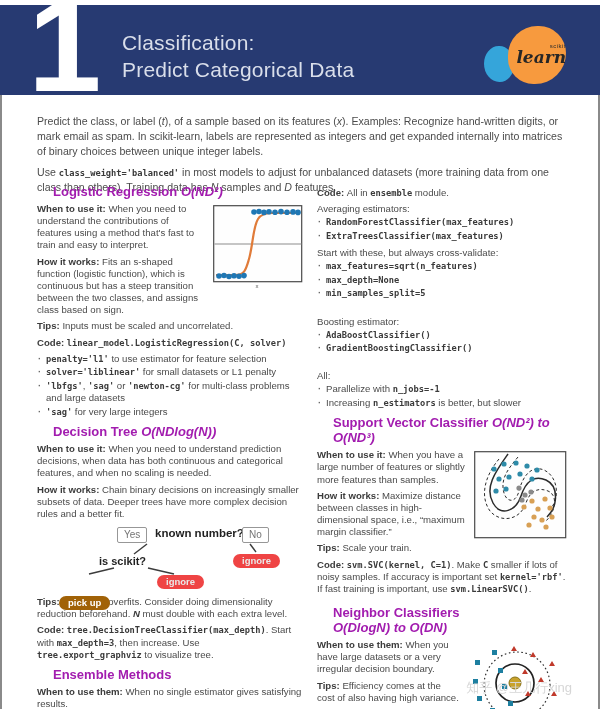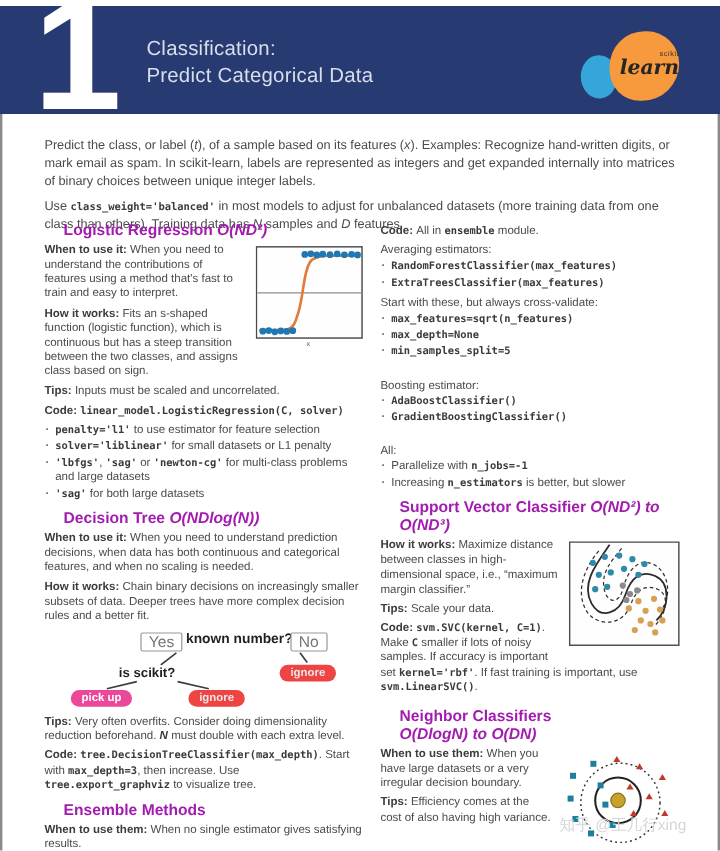--- a/index.html
+++ b/index.html
@@ -6,21 +6,21 @@
   .page{position:relative;width:600px;height:709px;background:#fff;overflow:hidden;
         font-family:"Liberation Sans",sans-serif;color:#4b4b4b;}
   
   .edge{position:absolute;top:95px;bottom:0;width:2px;background:#8a8a8a;}
   .edge-l{left:0;} .edge-r{right:0;}
   
   .banner{position:absolute;left:0;right:0;top:5px;height:90px;background:#273a72;}
   .bignum{position:absolute;left:28px;top:-20px;font-size:132px;line-height:1;
           font-weight:800;color:#fff;z-index:3;}
   .titleblock{position:absolute;left:122px;top:30px;z-index:2;color:#d9deea;
-          font-size:17px;line-height:1.28;font-weight:400;letter-spacing:.2px;}
+          font-size:21px;line-height:1.28;font-weight:400;letter-spacing:.2px;}
   .logo{position:absolute;right:24px;top:24px;width:92px;height:62px;z-index:2;}
   .logo .blob-blue{position:absolute;left:0;top:22px;width:30px;height:36px;background:#35a5da;
           border-radius:50% 50% 48% 52%;}
   .logo .blob-orange{position:absolute;left:24px;top:2px;width:58px;height:58px;background:#f79a3e;
           border-radius:52% 48% 55% 45%;display:flex;flex-direction:column;align-items:flex-end;justify-content:center;}
   .logo .scikit{font-size:6px;color:#2d2d2d;letter-spacing:.5px;margin-bottom:-2px;}
   .logo .learn{font-family:"DejaVu Serif",serif;font-style:italic;font-weight:bold;
           font-size:17px;color:#262626;}
   
   .intro{position:absolute;left:37px;top:114px;width:528px;font-size:10.6px;line-height:1.42;color:#4b4b4b;}
@@ -40,26 +40,26 @@
   ul.blist li{position:relative;padding-left:9px;font-size:9.6px;line-height:1.3;margin:1px 0;}
   ul.blist li::before{content:"·";position:absolute;left:1px;top:0;color:#6a6a6a;font-weight:bold;}
   .plain-lbl{font-size:9.6px;margin:3px 0 2px 0;color:#4b4b4b;}
   .gap{height:8px;}
   
   .figwrap{float:right;margin:2px 0 4px 7px;}
   .clear{clear:both;}
   
   .dtree-diag{position:relative;height:66px;margin:5px 0 5px 0;font-size:9.5px;}
   .node{position:absolute;white-space:nowrap;}
-  .boxnode{background:#fff;border:1.5px solid #979797;color:#747474;font-size:13px;
+  .boxnode{background:#fff;border:1.5px solid #979797;color:#747474;font-size:10px;
            padding:0 6px;line-height:14px;border-radius:2px;}
   .rootlbl{font-weight:800;color:#1f1f1f;font-size:11.5px;}
   .qlbl{font-weight:800;color:#1f1f1f;font-size:11px;}
   .pill{border-radius:8px;padding:0 9px;line-height:14px;font-size:9.5px;font-weight:bold;}
-  .pill-blue{background:#ec4899;color:#fff;}
+  .pill-blue{background:#a16207;color:#fff;margin-top:21px;}
   .pill-dark{background:#ef4444;color:#e9e9e9;}
   .diag-lines{position:absolute;left:0;top:0;}
   
   .watermark{position:absolute;right:28px;bottom:12px;font-size:13px;color:#d6d6d6;z-index:4;}
 </style>
 </head>
 <body>
 
 <div class="page">
   <div class="edge edge-l"></div>
@@ -120,21 +120,21 @@
 
       <p class="p"><span class="b">When to use it: </span><span>When you need to under­stand the contributions of features using a method that's fast to train and easy to interpret.</span></p>
       <p class="p"><span class="b">How it works: </span><span>Fits an s-shaped function (logistic function), which is continuous but has a steep transition between the two classes, and assigns class based on sign.</span></p>
       <div class="clear"></div>
       <p class="p"><span class="b">Tips: </span><span>Inputs must be scaled and uncorrelated.</span></p>
       <p class="p"><span class="b">Code: </span><span class="c">linear_model.LogisticRegression(C, solver)</span></p>
       <ul class="blist">
         <li><span class="c">penalty='l1'</span><span> to use estimator for feature selection</span></li>
         <li><span class="c">solver='liblinear'</span><span> for small datasets or L1 penalty</span></li>
         <li><span class="c">'lbfgs'</span><span>, </span><span class="c">'sag'</span><span> or </span><span class="c">'newton-cg'</span><span> for multi-class problems and large datasets</span></li>
-        <li><span class="c">'sag'</span><span> for both large datasets</span></li>
+        <li><span class="c">'sag'</span><span> for very large integers</span></li>
       </ul>
 
       <div class="sec-h">
         <span>Decision Tree </span><span class="cx">O(NDlog(N))</span>
       </div>
       <p class="p"><span class="b">When to use it: </span><span>When you need to understand prediction decisions, when data has both continuous and categorical features, and when no scaling is needed.</span></p>
       <p class="p"><span class="b">How it works: </span><span>Chain binary decisions on increasingly smaller subsets of data. Deeper trees have more complex decision rules and a better fit.</span></p>
 
       <div class="dtree-diag">
         <svg class="diag-lines" width="266" height="66">
@@ -227,22 +227,23 @@
           </g>
           <g fill="#8a8a8a">
             <circle cx="45" cy="37" r="2.6"></circle>
               <circle cx="51" cy="44" r="2.6"></circle>
               <circle cx="57" cy="41" r="2.6"></circle>
             <circle cx="48" cy="49" r="2.6"></circle>
           </g>
         </svg>
       </span>
 
+      <p class="p"><span class="b">When to use it: </span><span>When you have a large number of features or slightly more features than samples.</span></p>
       <p class="p"><span class="b">How it works: </span><span>Maximize distance between classes in high-dimensional space, i.e., “maximum margin classifier.”</span></p>
-      <p class="p"><span class="b">Tips: </span><span>Scale your data.</span></p>
+      <p class="p"><span class="b">Tips: </span><span>Scale your train.</span></p>
       <p class="p"><span class="b">Code: </span><span class="c">svm.SVC(kernel, C=1)</span><span>. Make </span><span class="c">C</span><span> smaller if lots of noisy samples. If accuracy is important set </span><span class="c">kernel='rbf'</span><span>. If fast training is important, use </span><span class="c">svm.LinearSVC()</span><span>.</span></p>
       <div class="clear"></div>
 
       <div class="sec-h">
         <span>Neighbor Classifiers</span><br>
         <span class="cx">O(DlogN) to O(DN)</span>
       </div>
 
       <span class="figwrap">
         <svg width="100" height="86" viewBox="0 0 100 86">

